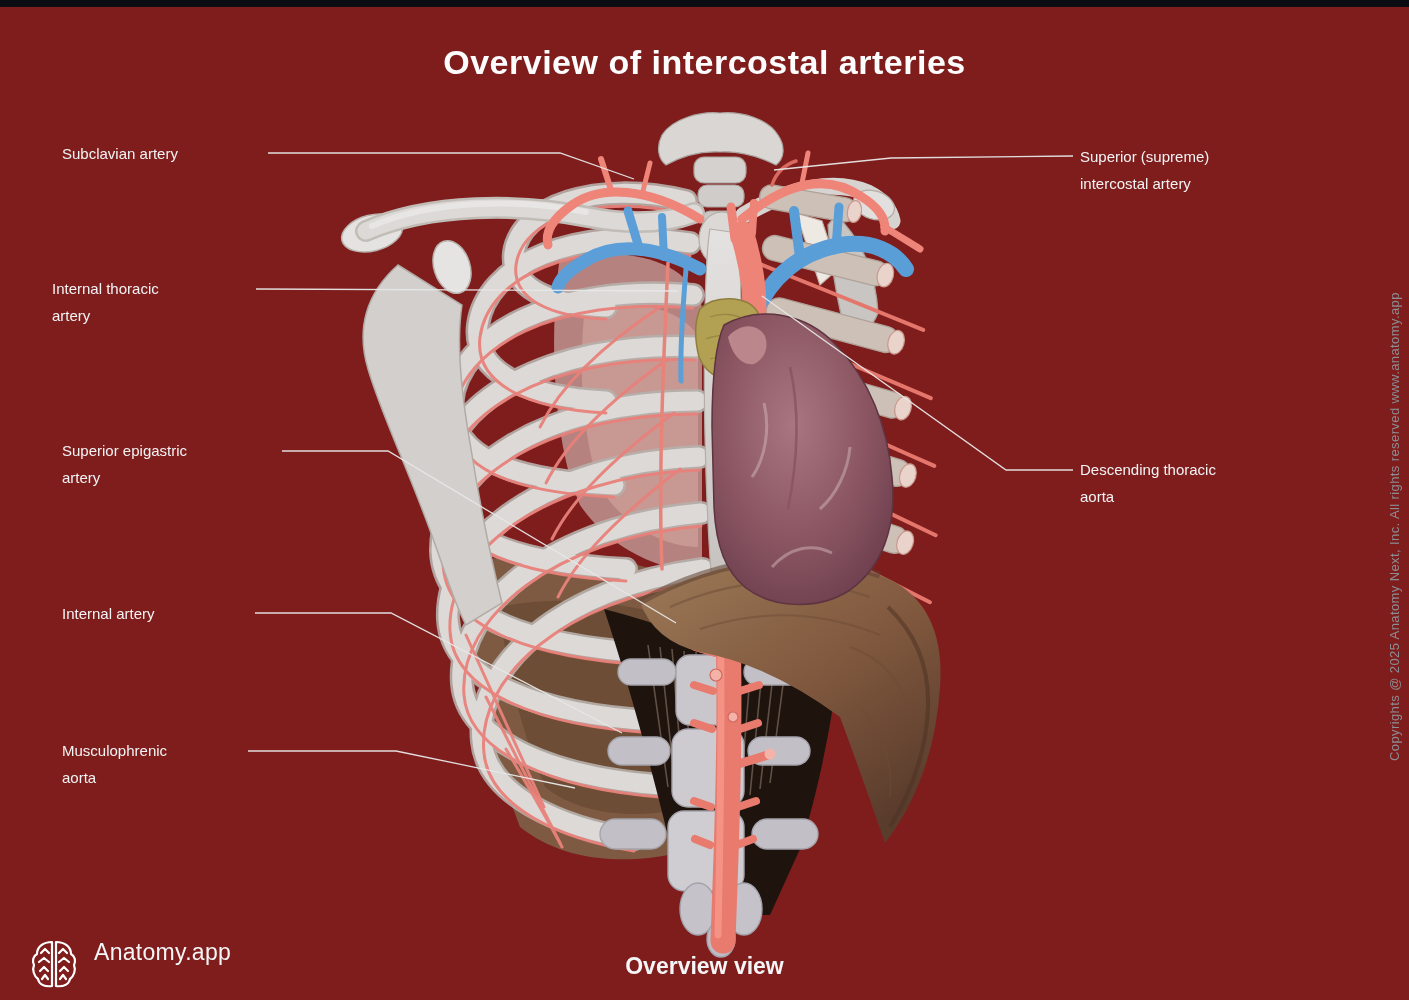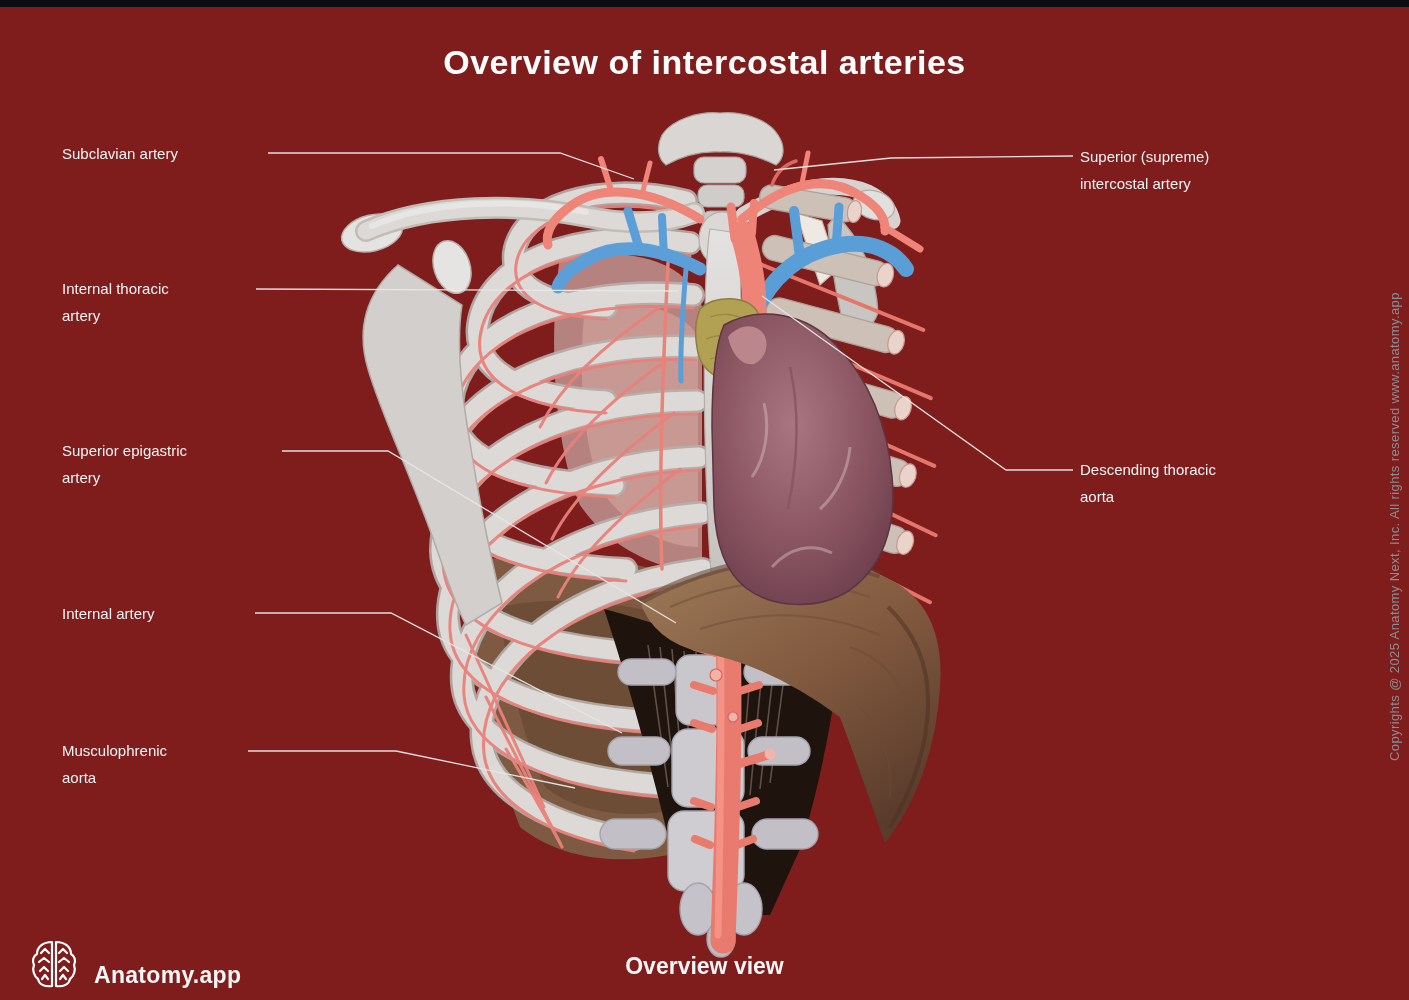--- a/index.html
+++ b/index.html
@@ -12,21 +12,21 @@
   .page-title{
     position:absolute;top:36px;left:0;right:0;text-align:center;
     font-size:34px;font-weight:700;letter-spacing:.5px;color:#fdfdfd;
   }
   .illustration{position:absolute;top:0;left:0;width:1409px;height:1000px;}
   .lbl{
     position:absolute;font-size:15px;line-height:27px;font-weight:500;
     color:#f2f3f4;white-space:pre-line;
   }
   .lbl.right{left:1080px;}
-  .footer-brand{position:absolute;left:30px;top:932px;display:flex;align-items:flex-end;gap:16px;font-weight:bold;}
+  .footer-brand{position:absolute;left:30px;top:932px;display:flex;align-items:flex-start;gap:16px;}
   .brand-text{font-size:23px;color:#f4f5f6;letter-spacing:.3px;}
   .view-label{
     position:absolute;top:946px;left:0;right:0;text-align:center;
     font-size:23px;font-weight:700;color:#f4f5f6;
   }
   .watermark{
     position:absolute;right:4px;top:240px;height:560px;width:22px;
     writing-mode:vertical-rl;transform:rotate(180deg);
     display:flex;align-items:center;justify-content:center;
     font-size:13px;color:#8b8e94;letter-spacing:.4px;white-space:nowrap;
@@ -289,21 +289,21 @@
       <polyline points="256,282 678,284"></polyline>
       <polyline points="282,444 388,444 676,616"></polyline>
       <polyline points="255,606 391,606 622,726"></polyline>
       <polyline points="248,744 396,744 575,781"></polyline>
       <polyline points="1073,149 891,151 774,163"></polyline>
       <polyline points="1073,463 1006,463 762,289"></polyline>
     </g>
   </svg>
 
   <div class="lbl" style="left:62px;top:133px">Subclavian artery</div>
-  <div class="lbl" style="left:62px;top:268px">Internal thoracic
+  <div class="lbl" style="left:52px;top:268px">Internal thoracic
 artery</div>
   <div class="lbl" style="left:62px;top:430px">Superior epigastric
 artery</div>
   <div class="lbl" style="left:62px;top:593px">Internal artery</div>
   <div class="lbl" style="left:62px;top:730px">Musculophrenic
 aorta</div>
   <div class="lbl right" style="top:449px">Descending thoracic
 aorta</div>
   <div class="lbl right" style="top:136px">Superior (supreme)
 intercostal artery</div>

